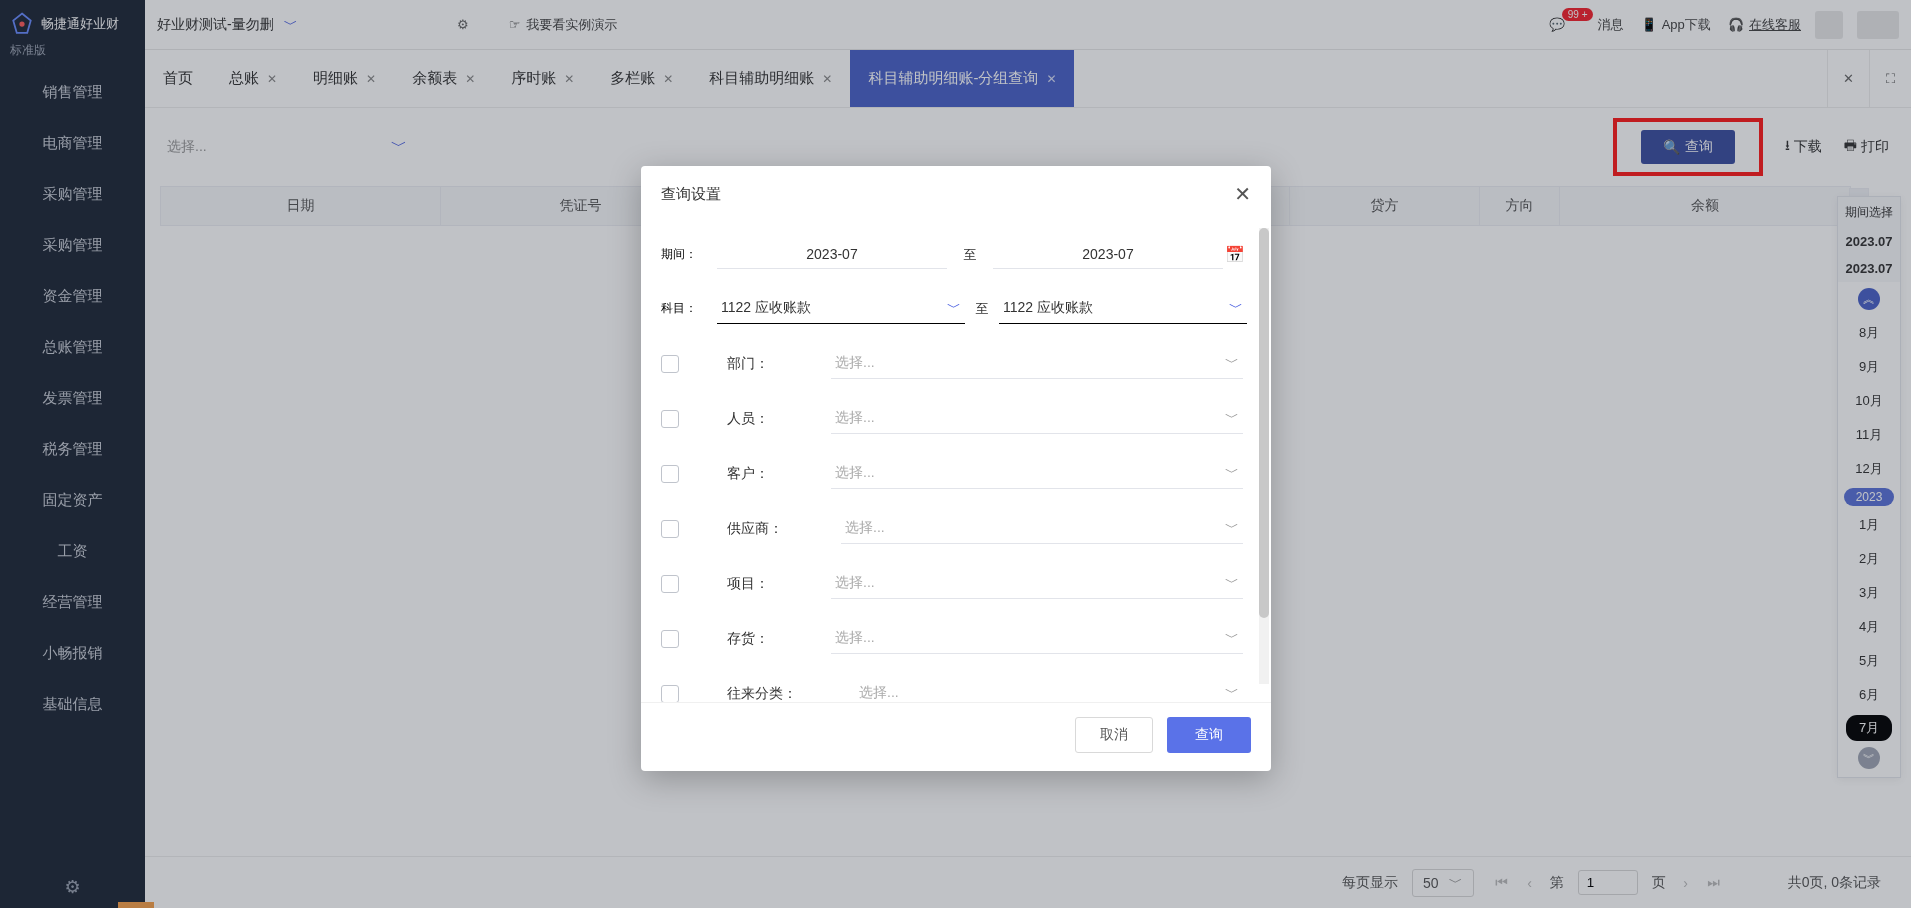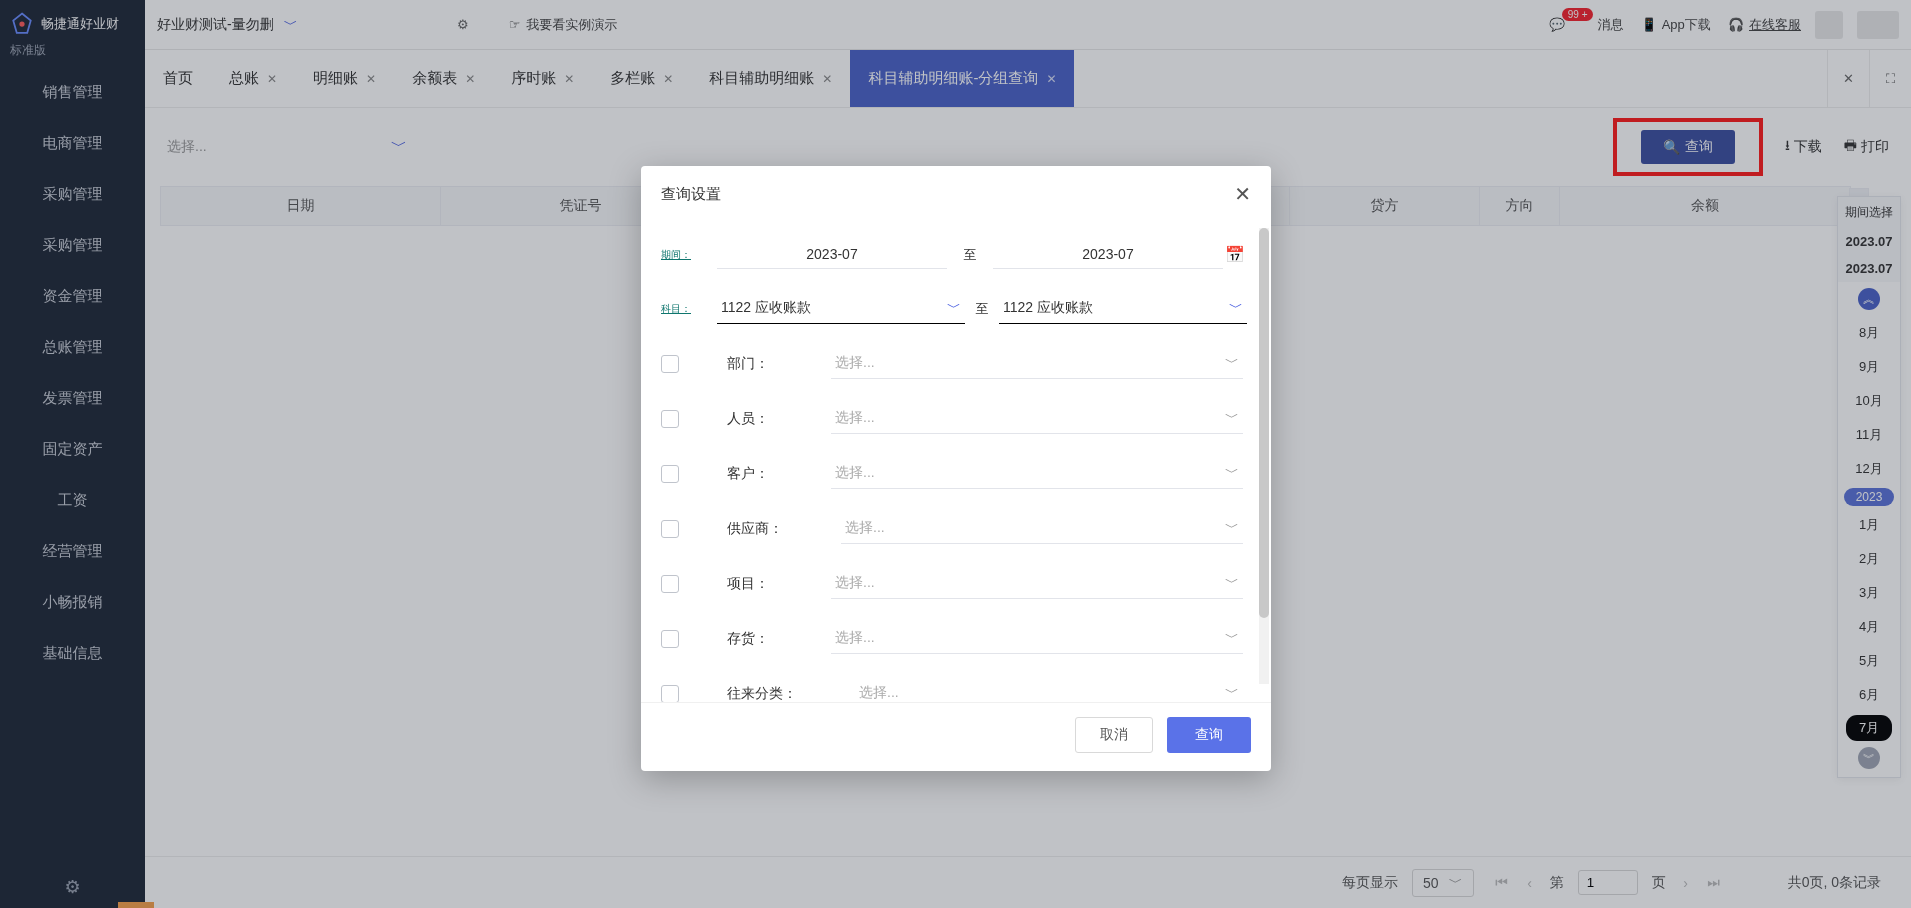--- a/index.html
+++ b/index.html
@@ -82,21 +82,21 @@
 
 .modal { position: absolute; left: 641px; top: 166px; width: 630px; background: #fff; border-radius: 4px; box-shadow: 0 8px 32px rgba(0,0,0,0.25); }
 .modal-header { display: flex; align-items: center; padding: 16px 20px; }
 .modal-title { font-size: 15px; color: #333; }
 .modal-close { margin-left: auto; font-size: 20px; color: #555; cursor: pointer; }
 .modal-body { padding: 6px 0 6px 16px; max-height: 480px; overflow-y: hidden; position: relative; }
 .modal-scrollbar { position: absolute; right: 2px; top: 6px; width: 10px; height: 456px; background: #f1f1f1; }
 .modal-scrollbar-thumb { position: absolute; right: 2px; top: 6px; width: 10px; height: 390px; background: #c8c8c8; border-radius: 5px; }
 
 .form-row { display: flex; align-items: center; padding: 12px 4px; }
-.row-label { width: 56px; font-size: 10px; color: #0f766e; text-decoration: underline; }
+.row-label { width: 56px; font-size: 12px; color: #000000; }
 .date-input { flex: 1; border-bottom: 1px solid #e2e4ea; padding: 6px 4px; text-align: center; font-size: 14px; color: #333; }
 .date-sep { width: 46px; text-align: center; color: #333; }
 .calendar-icon { width: 24px; color: #4a5fe0; cursor: pointer; text-align: center; font-size: 16px; }
 
 .subject-input { flex: 1; border-bottom: 1px solid #000000; padding: 6px 4px; display: flex; align-items: flex-end; font-size: 14px; color: #333; }
 .subject-input .chev { margin-left: auto; color: #4a5fe0; }
 
 .check-row { display: flex; align-items: center; padding: 12px 4px; gap: 40px; }
 .check-box { width: 18px; height: 18px; border: 1px solid #c0c4cc; border-radius: 3px; margin-right: 8px; cursor: pointer; }
 .check-label { width: 64px; font-size: 14px; color: #333; }
@@ -123,20 +123,21 @@
     <span class="logo-text">畅捷通好业财</span>
   </div>
   <div class="edition">标准版</div>
   <div class="nav-item">销售管理</div>
   <div class="nav-item">电商管理</div>
   <div class="nav-item">采购管理</div>
   <div class="nav-item">采购管理</div>
   <div class="nav-item">资金管理</div>
   <div class="nav-item">总账管理</div>
   <div class="nav-item">发票管理</div>
+  <div class="nav-item">税务管理</div>
   <div class="nav-item">固定资产</div>
   <div class="nav-item">工资</div>
   <div class="nav-item">经营管理</div>
   <div class="nav-item">小畅报销</div>
   <div class="nav-item">基础信息</div>
   <div class="settings-gear">⚙</div>
 </div>
 
 <div class="topbar">
   <div class="workspace-sel">

